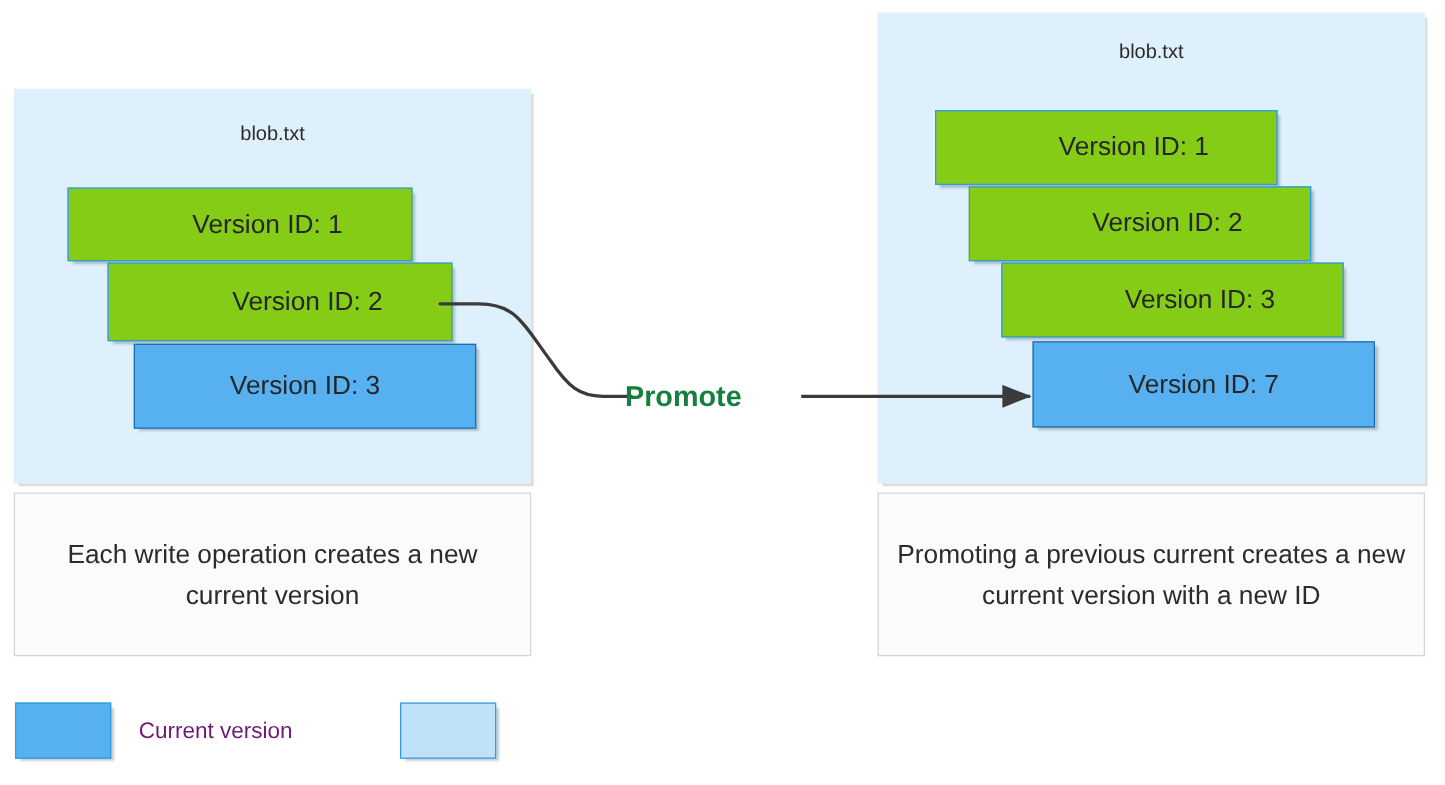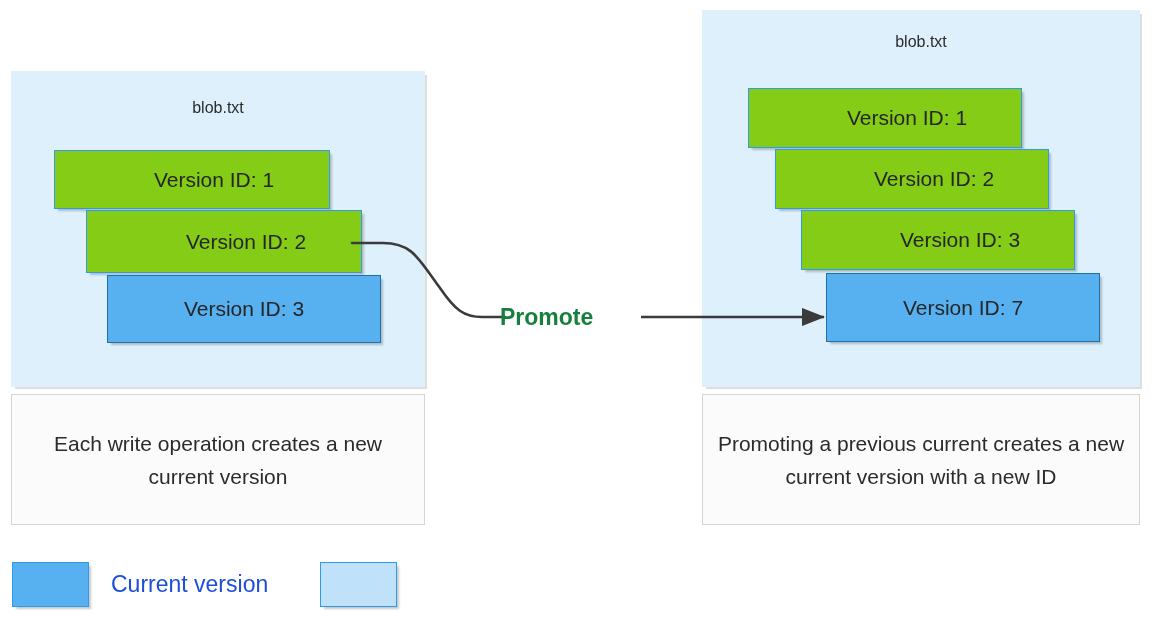--- a/index.html
+++ b/index.html
@@ -119,23 +119,23 @@
   .legend-swatch {
     width: 77px;
     height: 45px;
     box-sizing: border-box;
     box-shadow: 3px 3px 2px -1px rgba(0,0,0,0.22);
   }
   .legend-swatch.current  { background: #57b0ef; border: 1px solid #2f9ae8; }
   .legend-swatch.previous { background: #bfe1fa; border: 1px solid #2f9ae8; }
   .legend-label {
     margin-left: 22px;
-    font-size: 23px;
+    font-size: 18px;
     line-height: 27px;
-    color: #1d4ed8;
+    color: #701a75;
     white-space: nowrap;
   }
   #legend-item-0 { left: 0px; }
   #legend-item-1 { left: 308px; }
 </style>
 </head>
 <body>
 
 <div class="panel" id="panel-left">
   <div class="panel-title">blob.txt</div>

